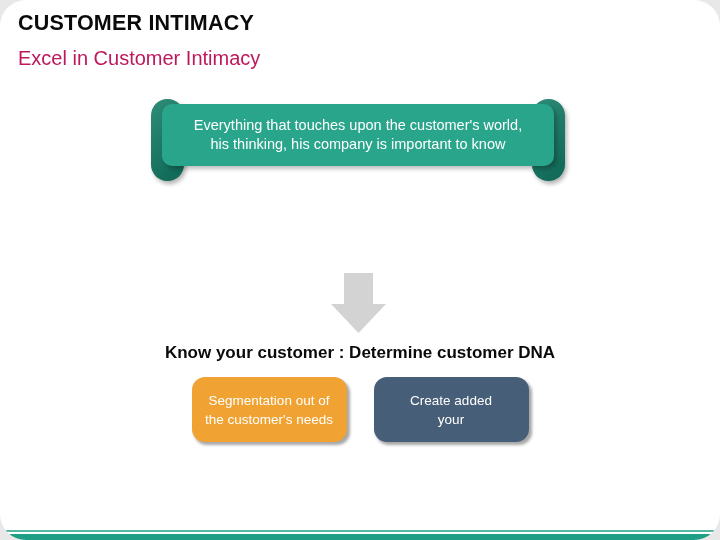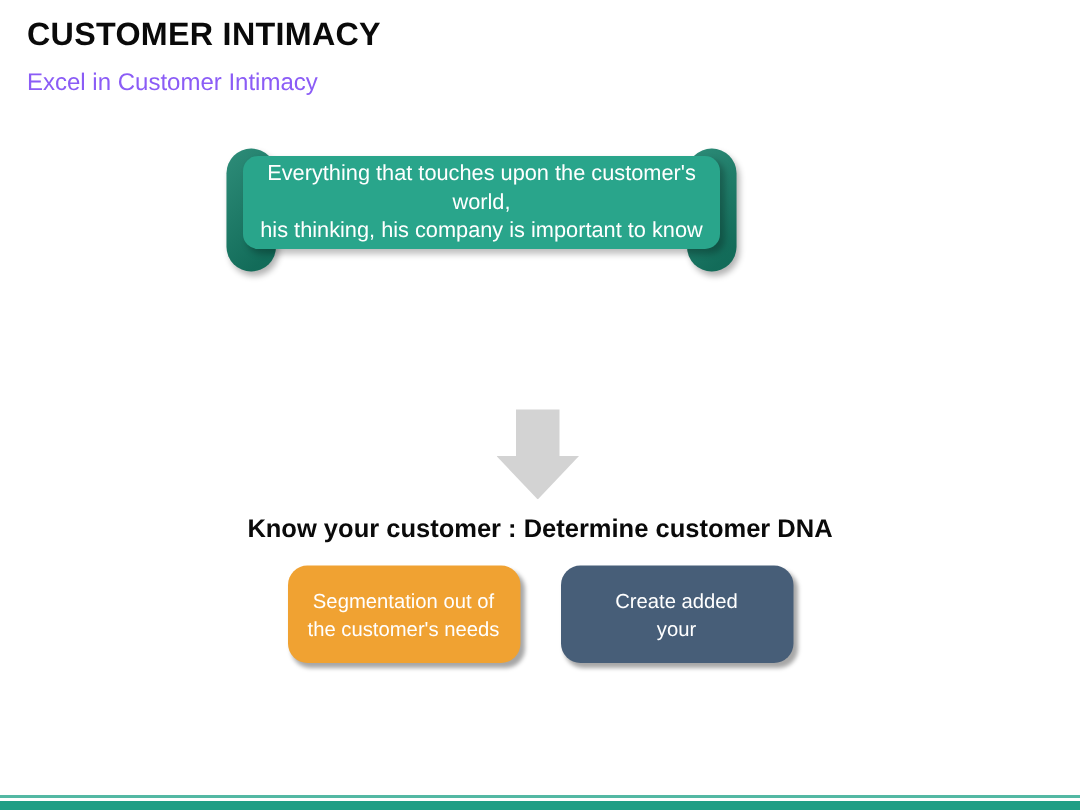--- a/index.html
+++ b/index.html
@@ -1,35 +1,35 @@
 <!DOCTYPE html>
 <html><head>
 <meta charset="utf-8">
 <style>
   * { margin:0; padding:0; box-sizing:border-box; }
   html,body { background:#e8e8e8; }
   body { font-family:"Liberation Sans", sans-serif; }
 
   .slide {
     position:relative; width:720px; height:540px;
-    background:#ffffff; overflow:hidden; margin:0 auto;
+    background:#ffffff; overflow:hidden; margin:0 auto;border-radius:26px;
   }
 
   
   .title {
     position:absolute; left:18px; top:11px;
     font-size:21.5px; font-weight:bold; color:#0a0a0a; letter-spacing:0.2px;
   }
   .subtitle {
     position:absolute; left:18px; top:47px;
-    font-size:16px; color:#8b5cf6;
+    font-size:20px; color:#be185d;
   }
 
   
-  .ribbon { position:absolute; left:151px; width:340px; height:83px; }
+  .ribbon { position:absolute; left:151px; width:414px; height:83px; }
   .ribbon-1 { top:99px; }
   .ribbon-2 { top:194px; }
   .cap {
     position:absolute; top:0; width:33px; height:82px;
     border-radius:16.5px; z-index:1;
     box-shadow:2px 3px 4px rgba(0,0,0,0.30);
   }
   .cap::after {
     content:""; position:absolute; inset:0; border-radius:inherit;
     background:linear-gradient(135deg, rgba(255,255,255,0.10), rgba(0,0,0,0.16) 85%);

